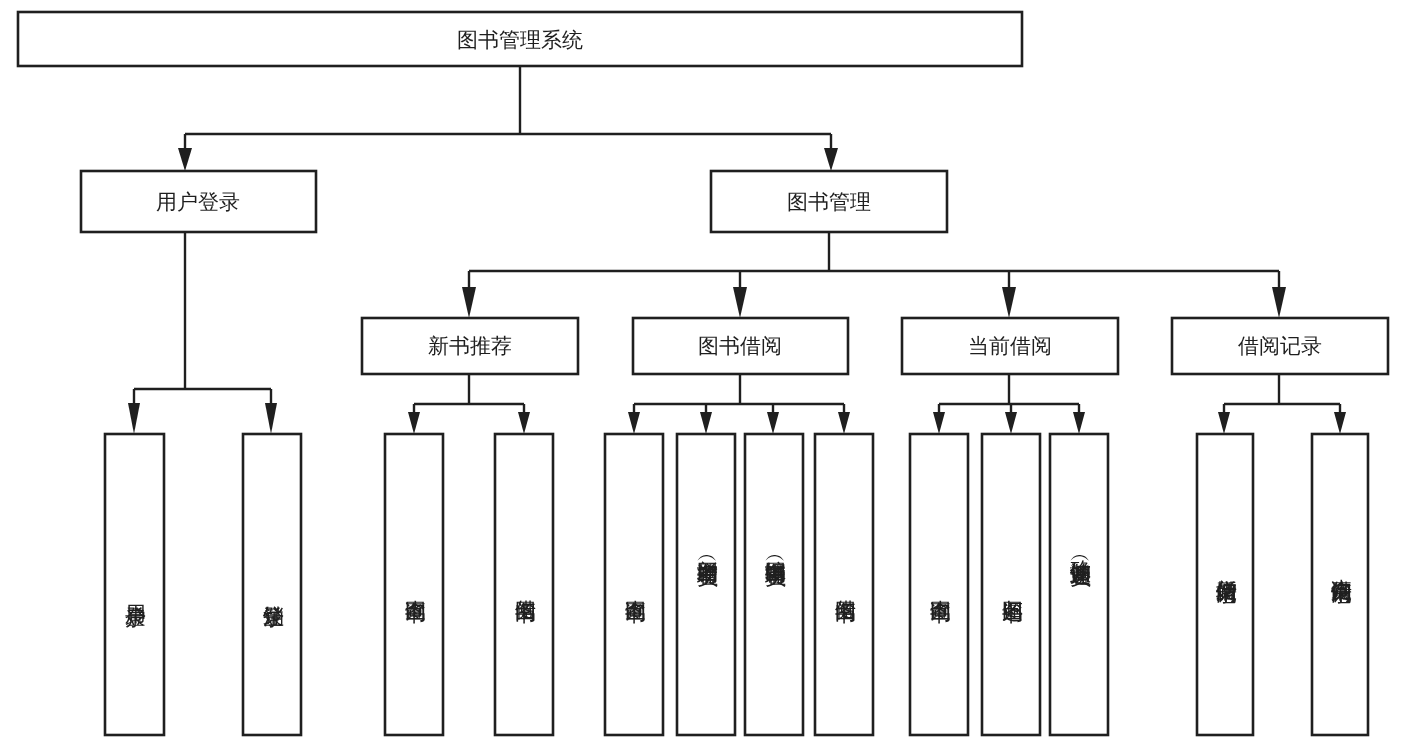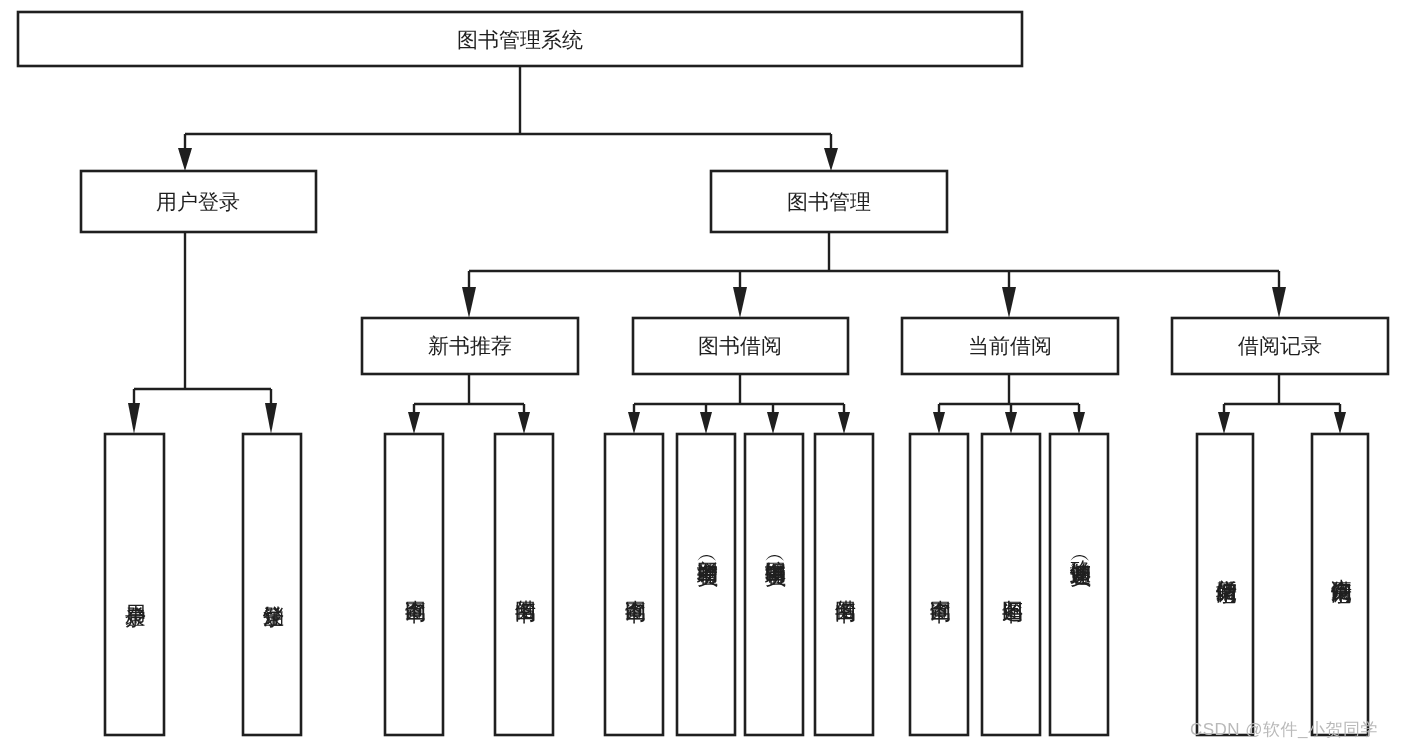--- a/index.html
+++ b/index.html
@@ -228,14 +228,13 @@
       <text class="node-label vertical" x="1225" y="565" writing-mode="tb" glyph-orientation-vertical="0">新增借阅记录</text>
     </g>
 
     <g>
       <rect class="node-rect" x="1312" y="434" width="56" height="301"></rect>
       <text class="node-label vertical" x="1340" y="565" writing-mode="tb" glyph-orientation-vertical="0">查询借阅记录</text>
     </g>
 
   </svg>
 
-  <div class="watermark">CSDN @软件_小贺同学</div>
 </div>
 
 </body></html>

